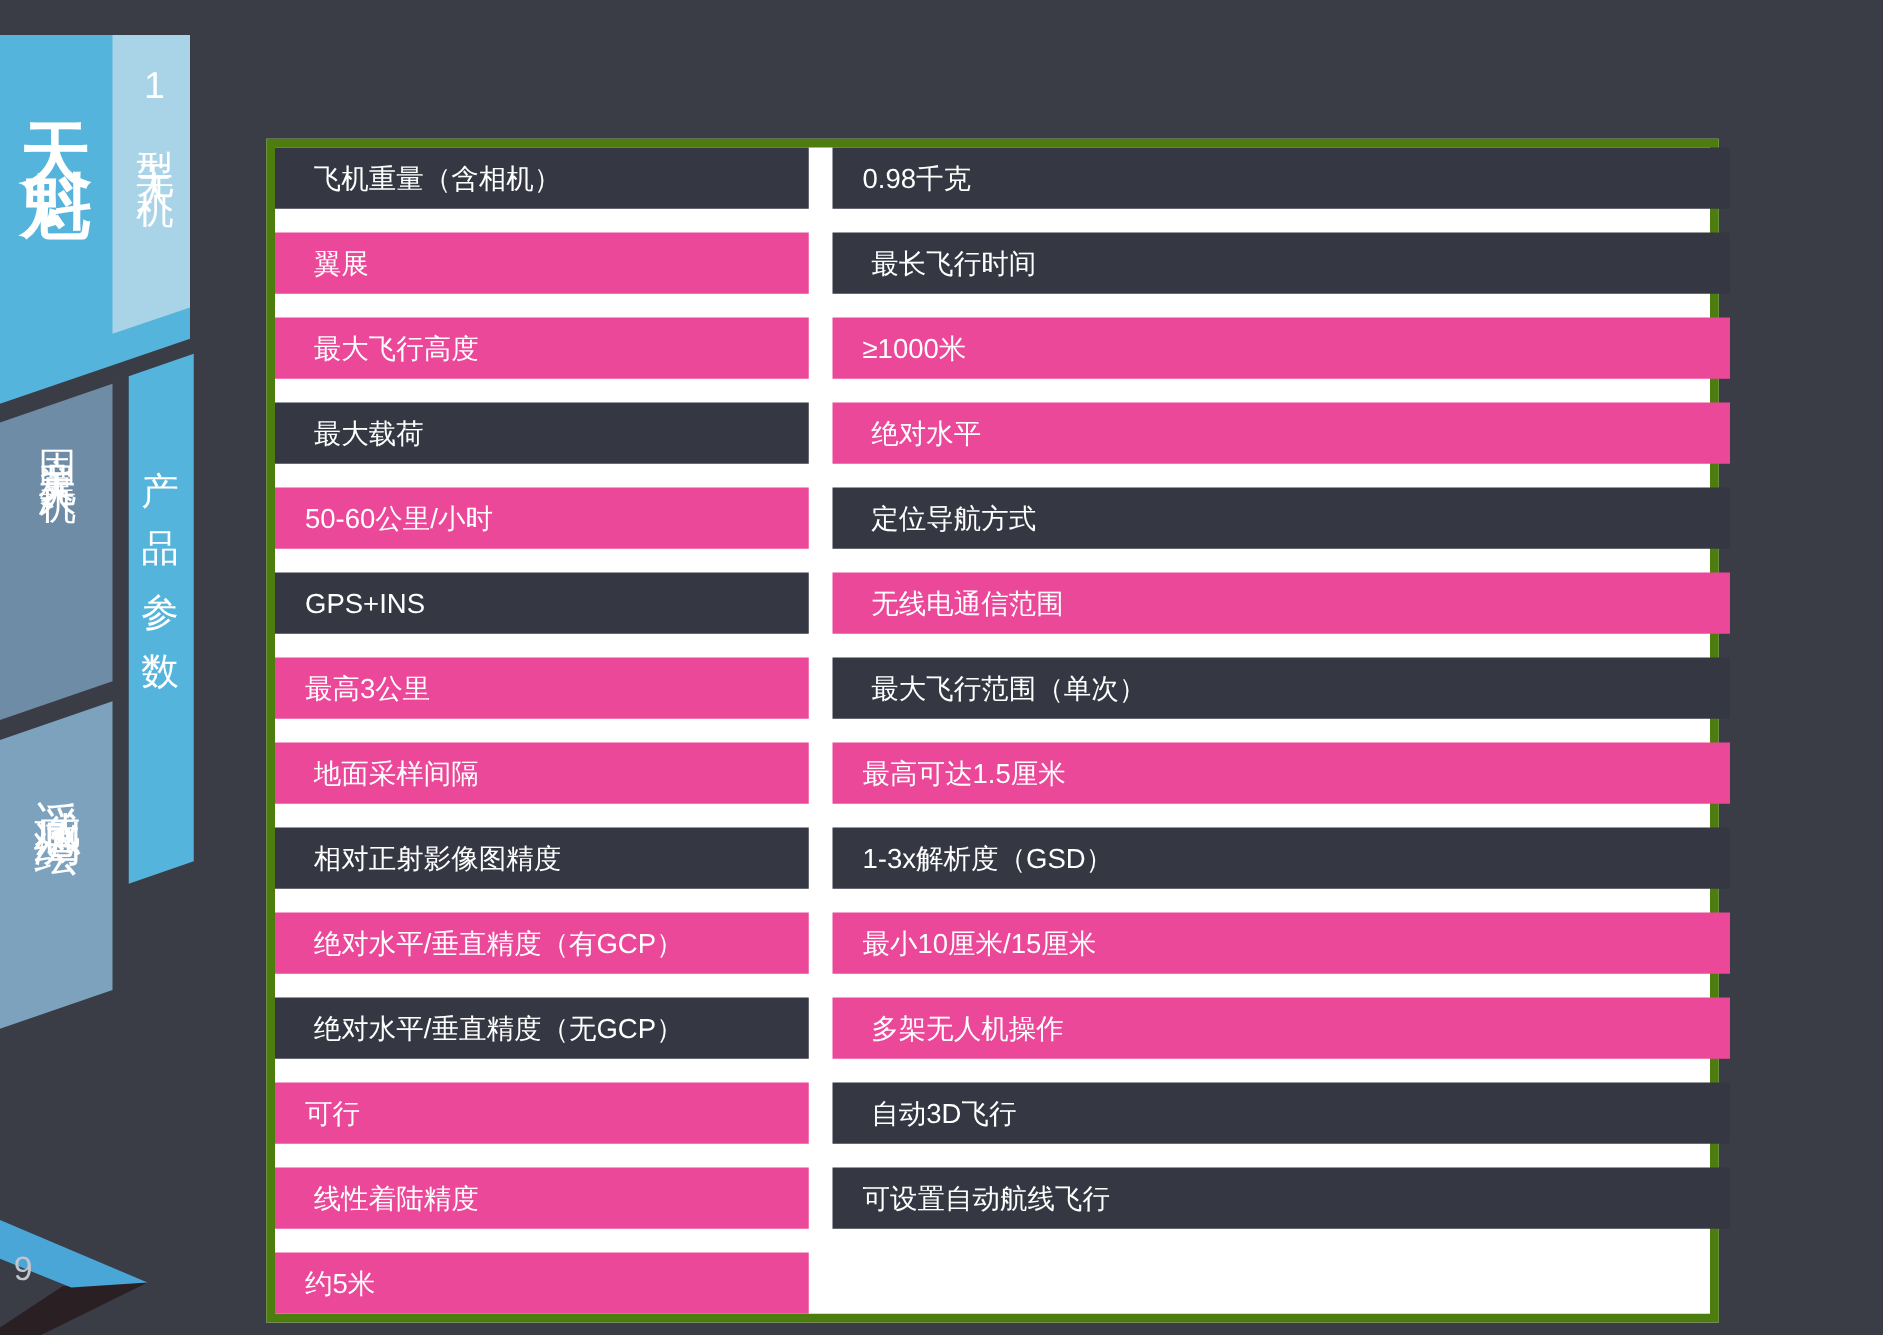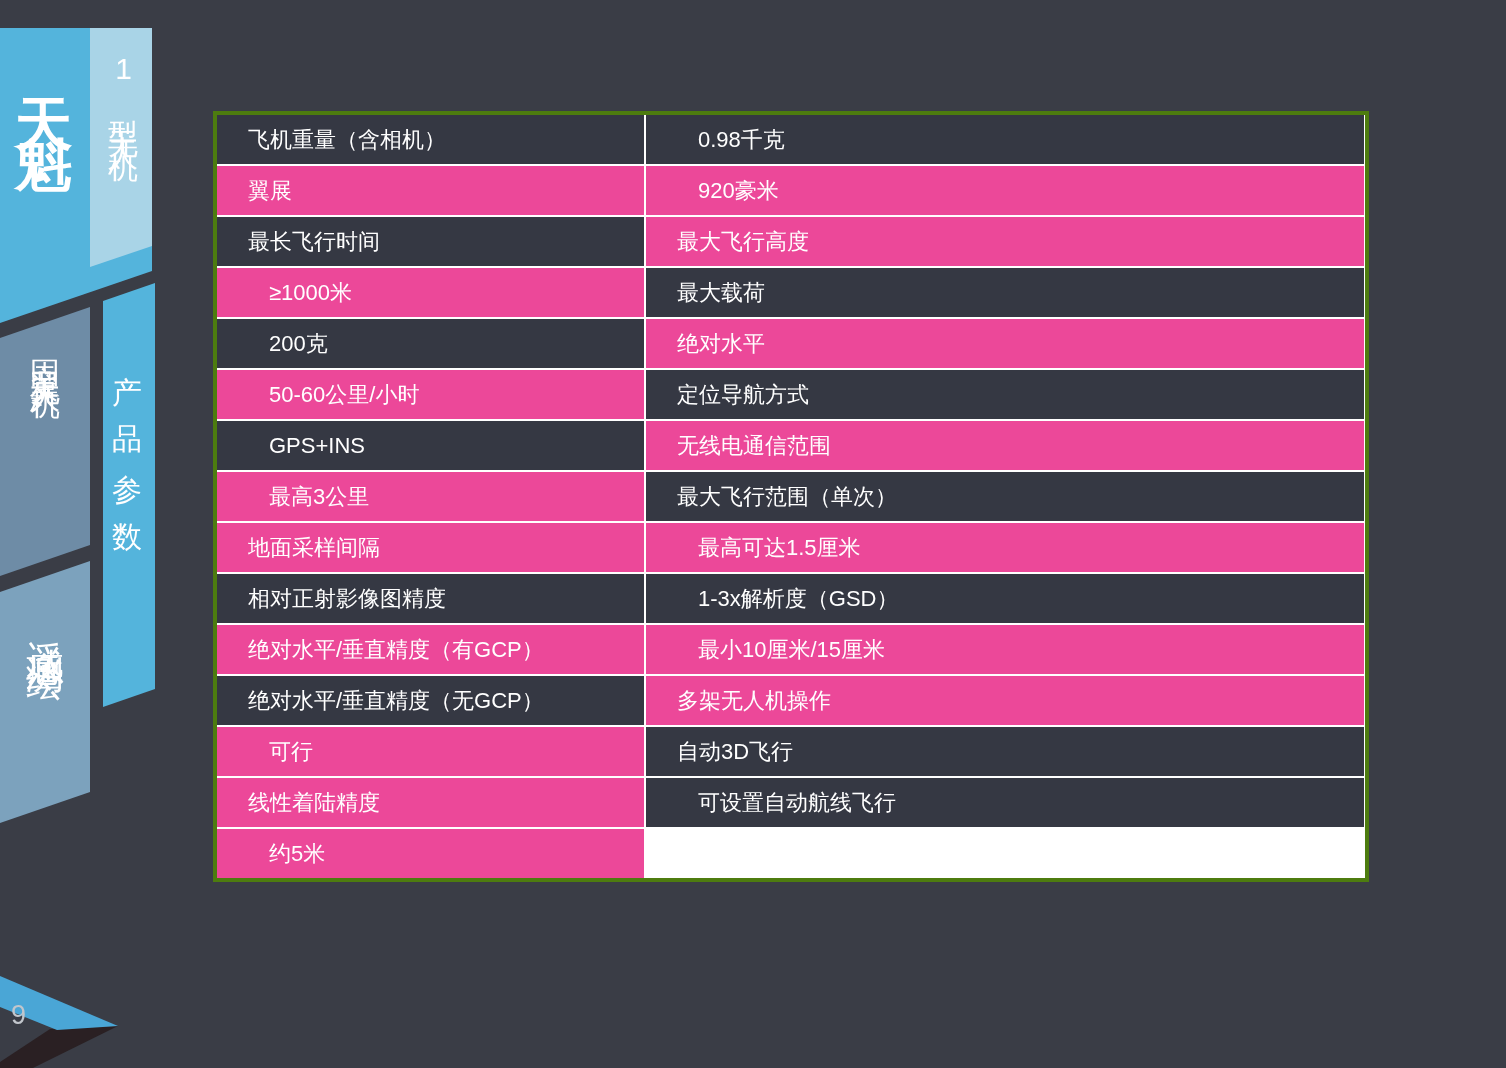--- a/index.html
+++ b/index.html
@@ -49,31 +49,31 @@
     position:absolute;left:11px;top:1000px;
     font-size:27px;color:#c2c6cc;
   }
   
   .spec-table{
     position:absolute;left:213px;top:111px;
     width:1148px;
     display:grid;
     grid-template-columns:427px 718px;
     grid-auto-rows:49px;
-    gap:2px;
+    gap:19px;
     background:#ffffff;
-    border:4px solid #4d7c0f;
+    border:7px solid #4d7c0f;
   }
   .cell{
     display:flex;align-items:center;
     color:#ffffff;
     font-size:22px;
   }
   .cell.label{padding-left:31px;}
-  .cell.value{padding-left:52px;}
+  .cell.value{padding-left:24px;}
   .cell.dark{background:#353843;}
   .cell.light{background:#ec4899;}
 </style>
 </head>
 <body>
 
 <svg id="sidebar-svg" width="220" height="1068" viewBox="0 0 220 1068">
   <polygon points="0,28 152,28 152,271 0,323" fill="#54b4dc"></polygon>
   <polygon points="90,28 152,28 152,246 90,267" fill="#a9d4e7"></polygon>
   <polygon points="0,338 90,307 90,545 0,576" fill="#6e8ca6"></polygon>
@@ -88,29 +88,27 @@
 <div class="vtext category-text">固定翼无人机</div>
 <div class="vtext section-text">产品参数</div>
 <div class="vtext application-text">遥感测绘</div>
 <div class="page-number">9</div>
 
 <div class="spec-table">
   <div class="cell label dark">飞机重量（含相机）</div>
   <div class="cell value dark">0.98千克</div>
 
   <div class="cell label light">翼展</div>
-  <div class="cell value light">920豪米</div>
 
   <div class="cell label dark">最长飞行时间</div>
 
   <div class="cell label light">最大飞行高度</div>
   <div class="cell value light">≥1000米</div>
 
   <div class="cell label dark">最大载荷</div>
-  <div class="cell value dark">200克</div>
 
   <div class="cell label light">绝对水平</div>
   <div class="cell value light">50-60公里/小时</div>
 
   <div class="cell label dark">定位导航方式</div>
   <div class="cell value dark">GPS+INS</div>
 
   <div class="cell label light">无线电通信范围</div>
   <div class="cell value light">最高3公里</div>
 

